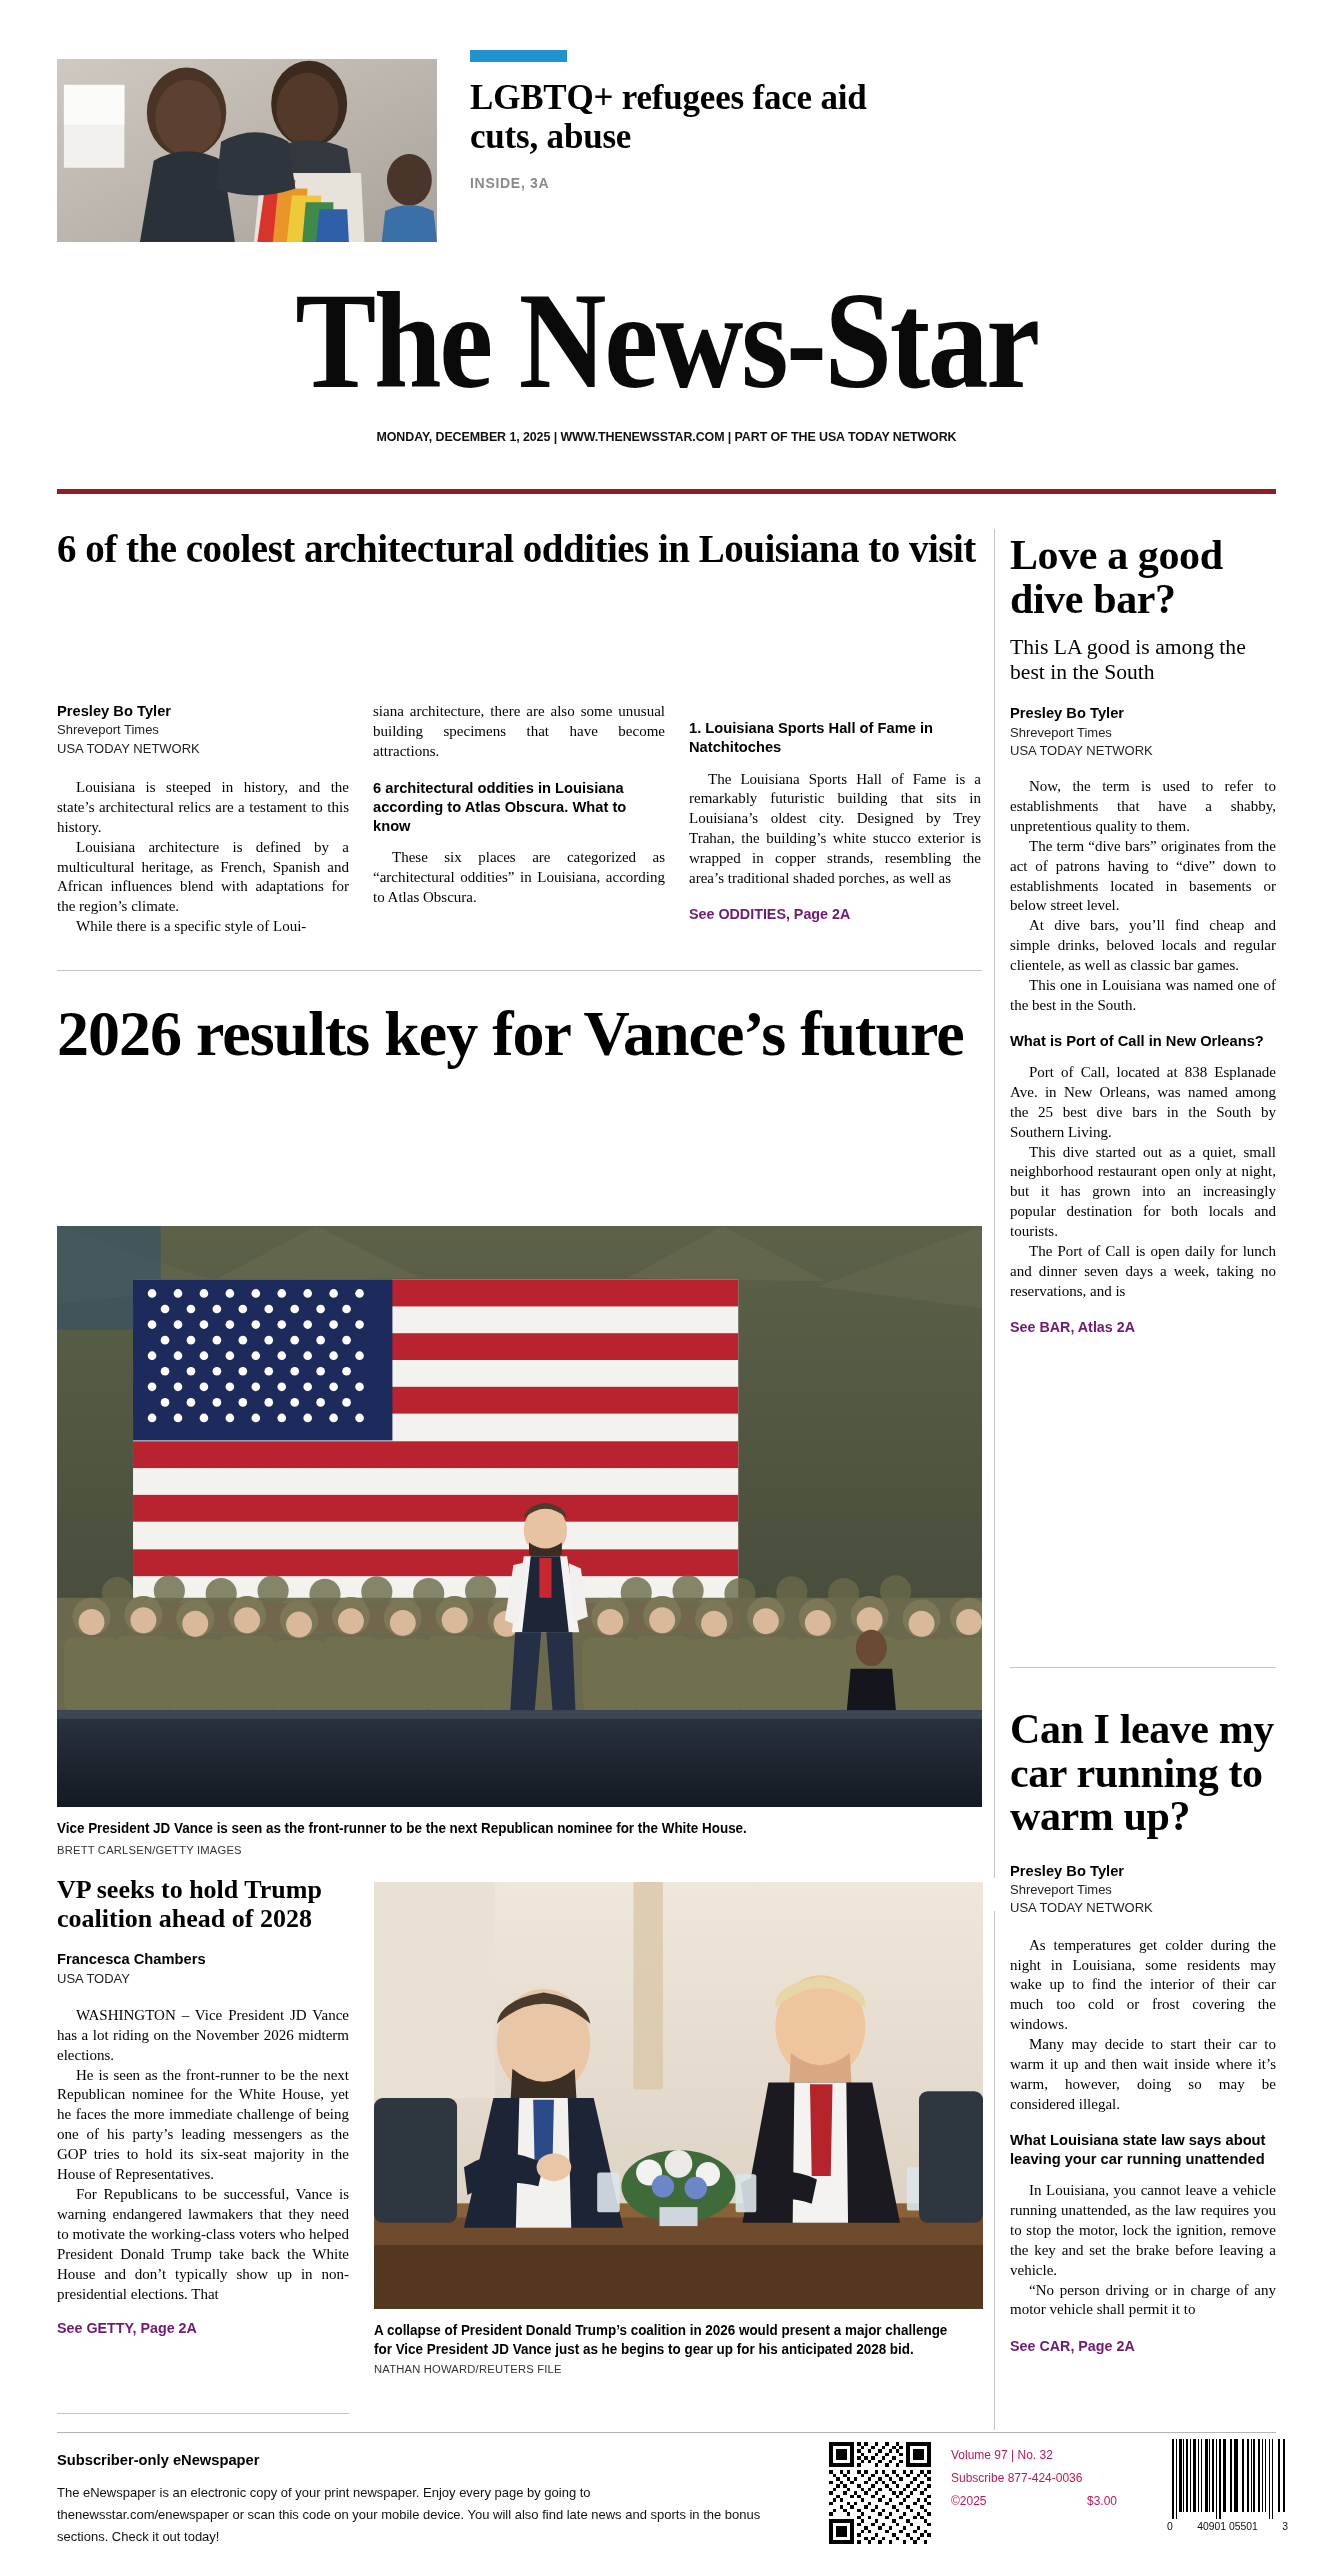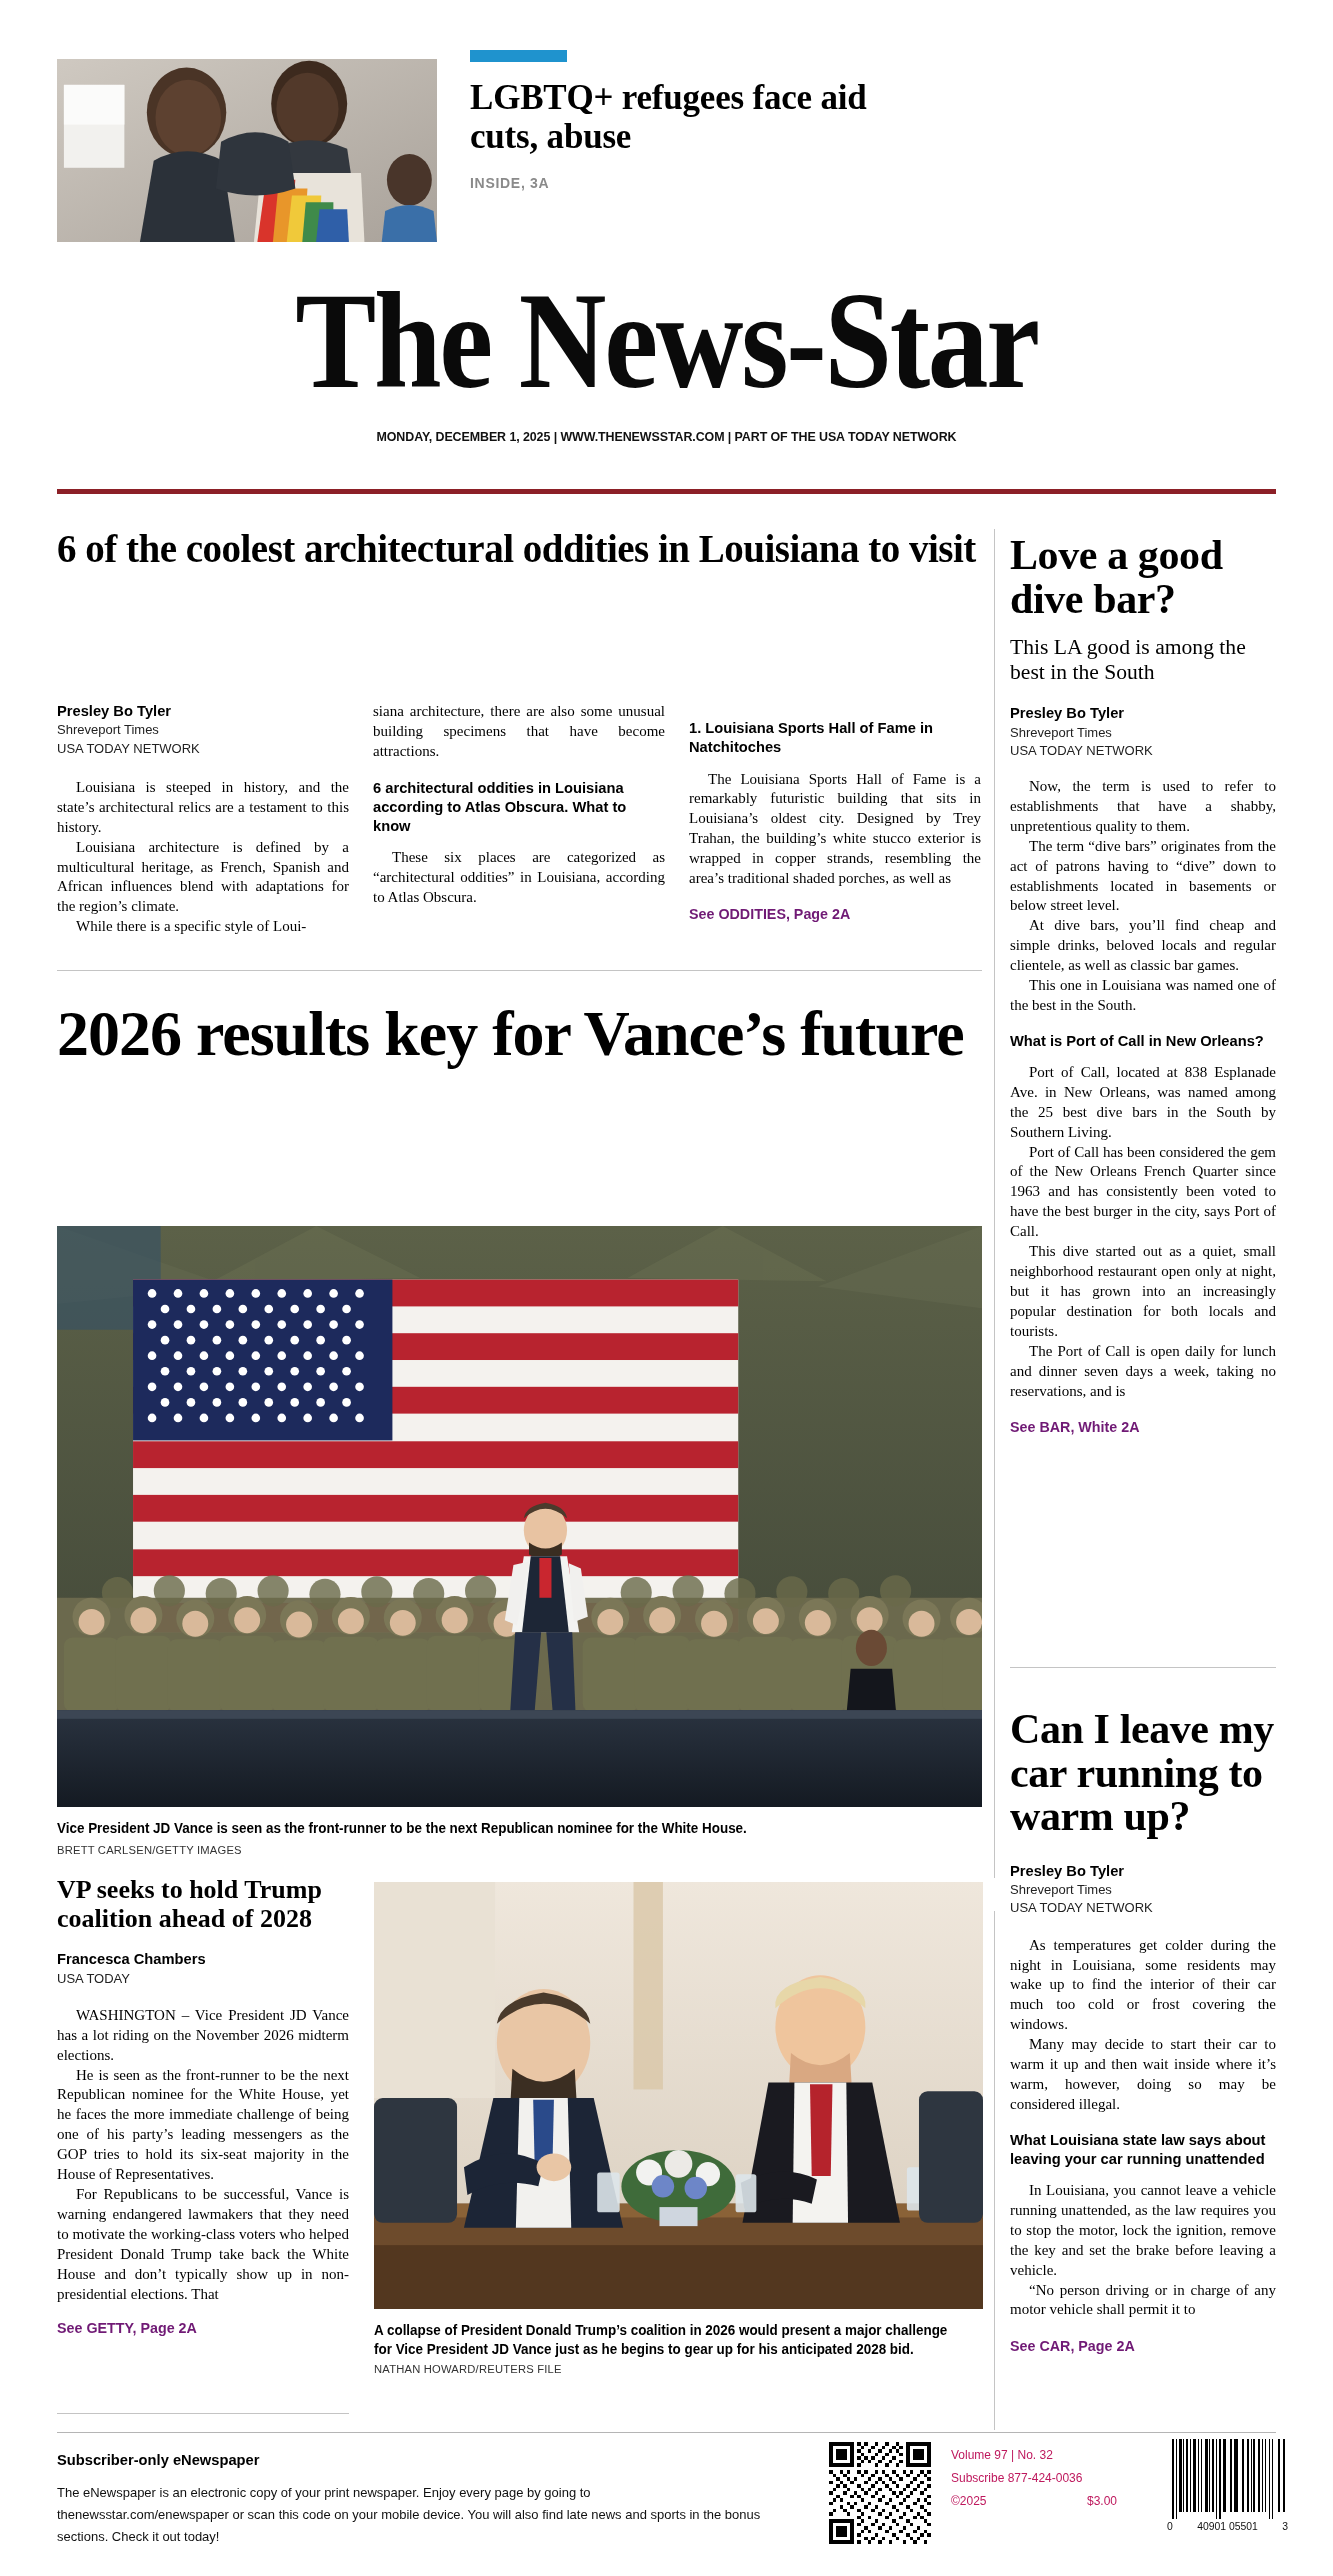--- a/index.html
+++ b/index.html
@@ -312,25 +312,24 @@
     </div>
     <div class="body-serif">
       <p>Now, the term is used to refer to establishments that have a shabby, unpretentious quality to them.</p>
       <p>The term “dive bars” originates from the act of patrons having to “dive” down to establishments located in basements or below street level.</p>
       <p>At dive bars, you’ll find cheap and simple drinks, beloved locals and regular clientele, as well as classic bar games.</p>
       <p>This one in Louisiana was named one of the best in the South.</p>
     </div>
     <div class="subhead">What is Port of Call in New Orleans?</div>
     <div class="body-serif">
       <p>Port of Call, located at 838 Esplanade Ave. in New Orleans, was named among the 25 best dive bars in the South by Southern Living.</p>
-      <p>Port of Call has been considered the gem of the New Orleans French Quarter since 1963 and has consistently been voted to have the best burger in the city, says Port of Call.</p>
       <p>This dive started out as a quiet, small neighborhood restaurant open only at night, but it has grown into an increasingly popular destination for both locals and tourists.</p>
       <p>The Port of Call is open daily for lunch and dinner seven days a week, taking no reservations, and is</p>
     </div>
-    <div class="jump">See BAR, White 2A</div>
+    <div class="jump">See BAR, Atlas 2A</div>
   </div>
 
   <div class="hed-serif vance-hed">2026 results key for Vance’s future</div>
 
   <div class="vance-photo">
     <svg viewBox="0 0 1070 672" preserveAspectRatio="xMidYMid slice">
       <defs>
         <linearGradient id="tent" x1="0" y1="0" x2="0" y2="1">
           <stop offset="0" stop-color="#5c6148"></stop>
             <stop offset="1" stop-color="#3e4436"></stop>

